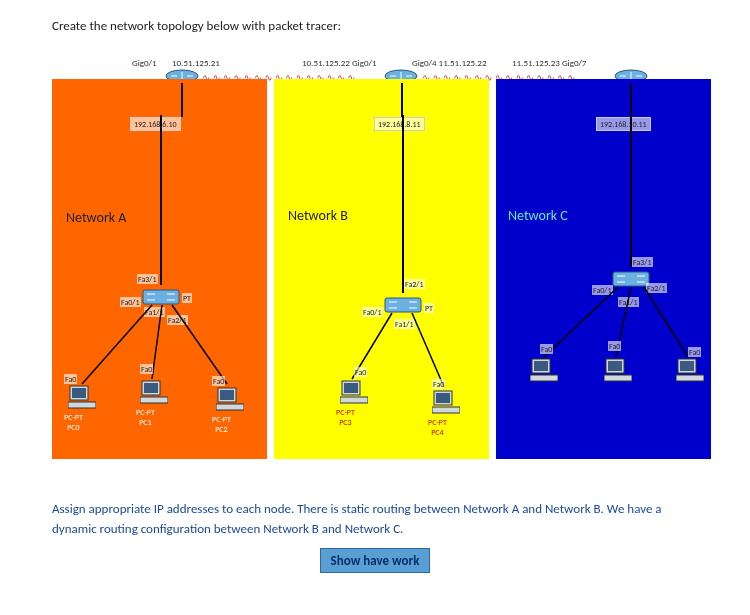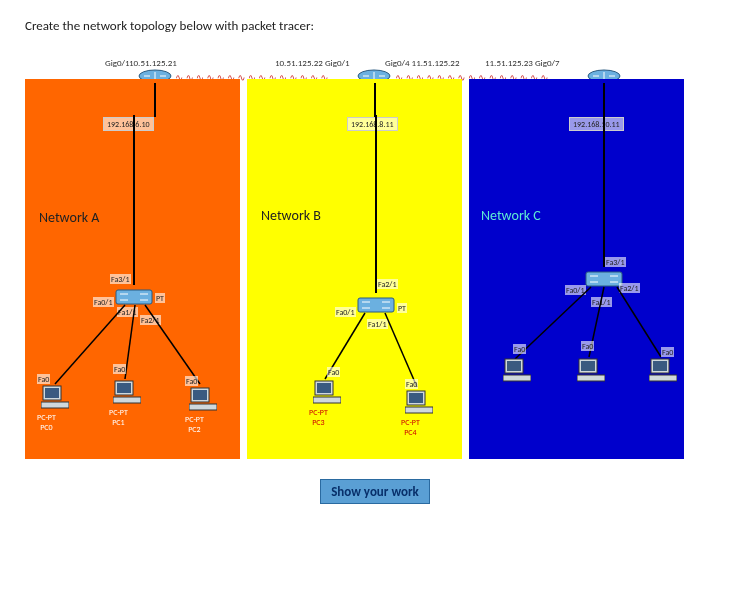--- a/index.html
+++ b/index.html
@@ -1,17 +1,17 @@
 <!DOCTYPE html>
 <html><head>
 <meta charset="utf-8">
 <style>
   * { box-sizing: border-box; margin: 0; padding: 0; }
   body { font-family: Calibri, Arial, sans-serif; font-size: 12px; background: #fff; width: 750px; }
-  .page { padding: 10px 25px; }
+  .page { padding: 10px 52px; }
   .instr { font-size: 13px; color: #222; margin: 8px 0 16px 0; }
   .topo { position: relative; width: 670px; height: 420px; }
   .net { position: absolute; top: 30px; height: 380px; }
   .netA { left: 0; width: 215px; background: #ff6600; }
   .netB { left: 222px; width: 215px; background: #ffff00; }
   .netC { left: 444px; width: 215px; background: #0000cc; }
   .title { position: absolute; font-size: 14px; font-weight: normal; color: #222; }
   .router { position: absolute; width: 34px; height: 14px; }
   .router svg { width: 100%; height: 100%; }
   .switch { position: absolute; width: 38px; height: 16px; }
@@ -32,21 +32,21 @@
 
 <div class="page">
   <div class="instr">Create the network topology below with packet tracer:</div>
 
   <div class="topo">
 
     <span class="lightning" style="left:150px;top:22px;letter-spacing:2px;">∿∿∿∿∿∿∿∿∿∿∿∿∿∿∿</span>
     <span class="lightning" style="left:370px;top:22px;letter-spacing:2px;">∿∿∿∿∿∿∿∿∿∿∿∿∿∿∿</span>
 
     <span class="toplbl" style="left:80px;top:8px;">Gig0/1</span>
-    <span class="toplbl" style="left:104px;top:8px;">10.51.125.21</span>
+    <span class="toplbl" style="left:120px;top:8px;">10.51.125.21</span>
     <div class="router" style="left:113px;top:20px;">
       <svg viewBox="0 0 34 14">
           <ellipse cx="17" cy="7" rx="16" ry="6" fill="#6bb0e0" stroke="#2a5a80"></ellipse>
           <path d="M6 7h6M22 7h6M17 3v8" stroke="#fff" stroke-width="1"></path>
         </svg>
     </div>
     <span class="lbl" style="left:120px;top:35px;">2011</span>
     <span class="lbl" style="left:135px;top:42px;font-size:7px;">ser0</span>
     <span class="lbl" style="left:85px;top:50px;">Gig0/0</span>
 
@@ -193,16 +193,17 @@
             <rect x="0" y="18" width="28" height="6" fill="#cfd8dc" stroke="#333"></rect>
           </svg></div>
     </div>
 
     <div class="line linev" style="left:129px;top:34px;height:34px;"></div>
     <div class="line linev" style="left:349px;top:34px;height:34px;"></div>
     <div class="line linev" style="left:578px;top:34px;height:34px;"></div>
 
   </div>
 
+  <div class="bottom">Assign appropriate IP addresses to each node. There is static routing between Network A and Network B. We have a dynamic routing configuration between Network B and Network C.</div>
   <div style="text-align:center;">
-    <span class="show">Show your work</span>
+    <span class="show">Show have work</span>
   </div>
 </div>
 
 </body></html>

